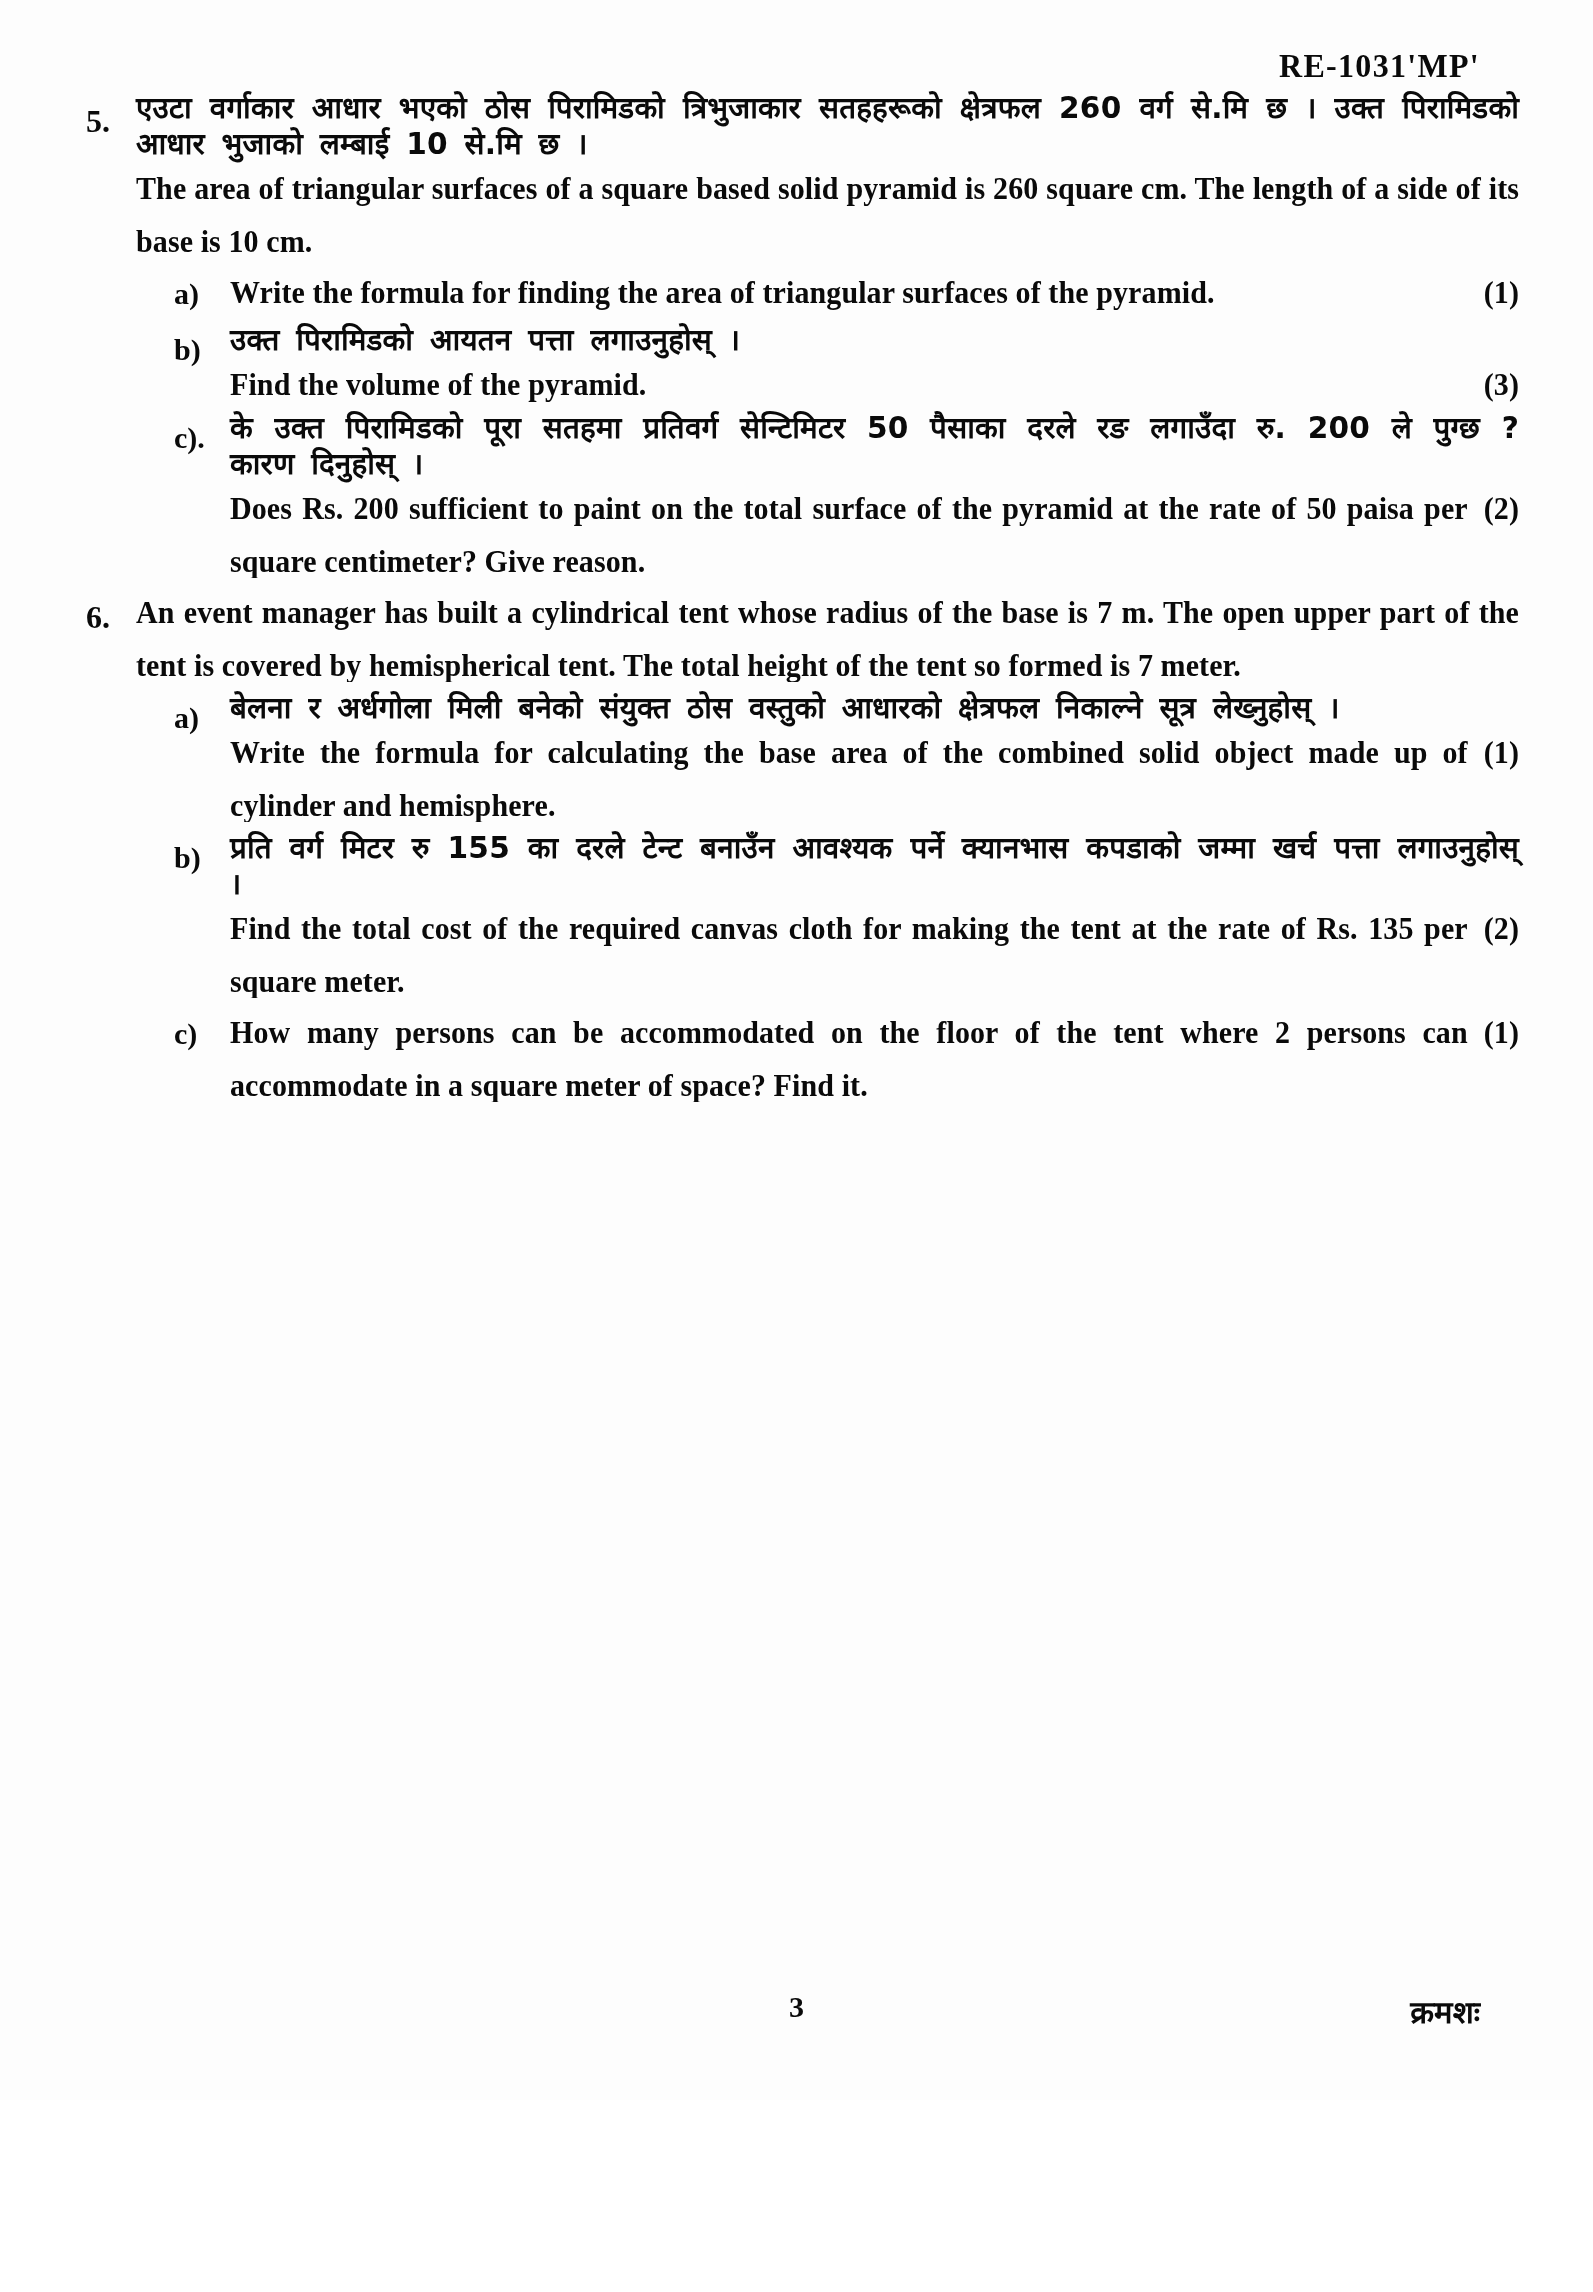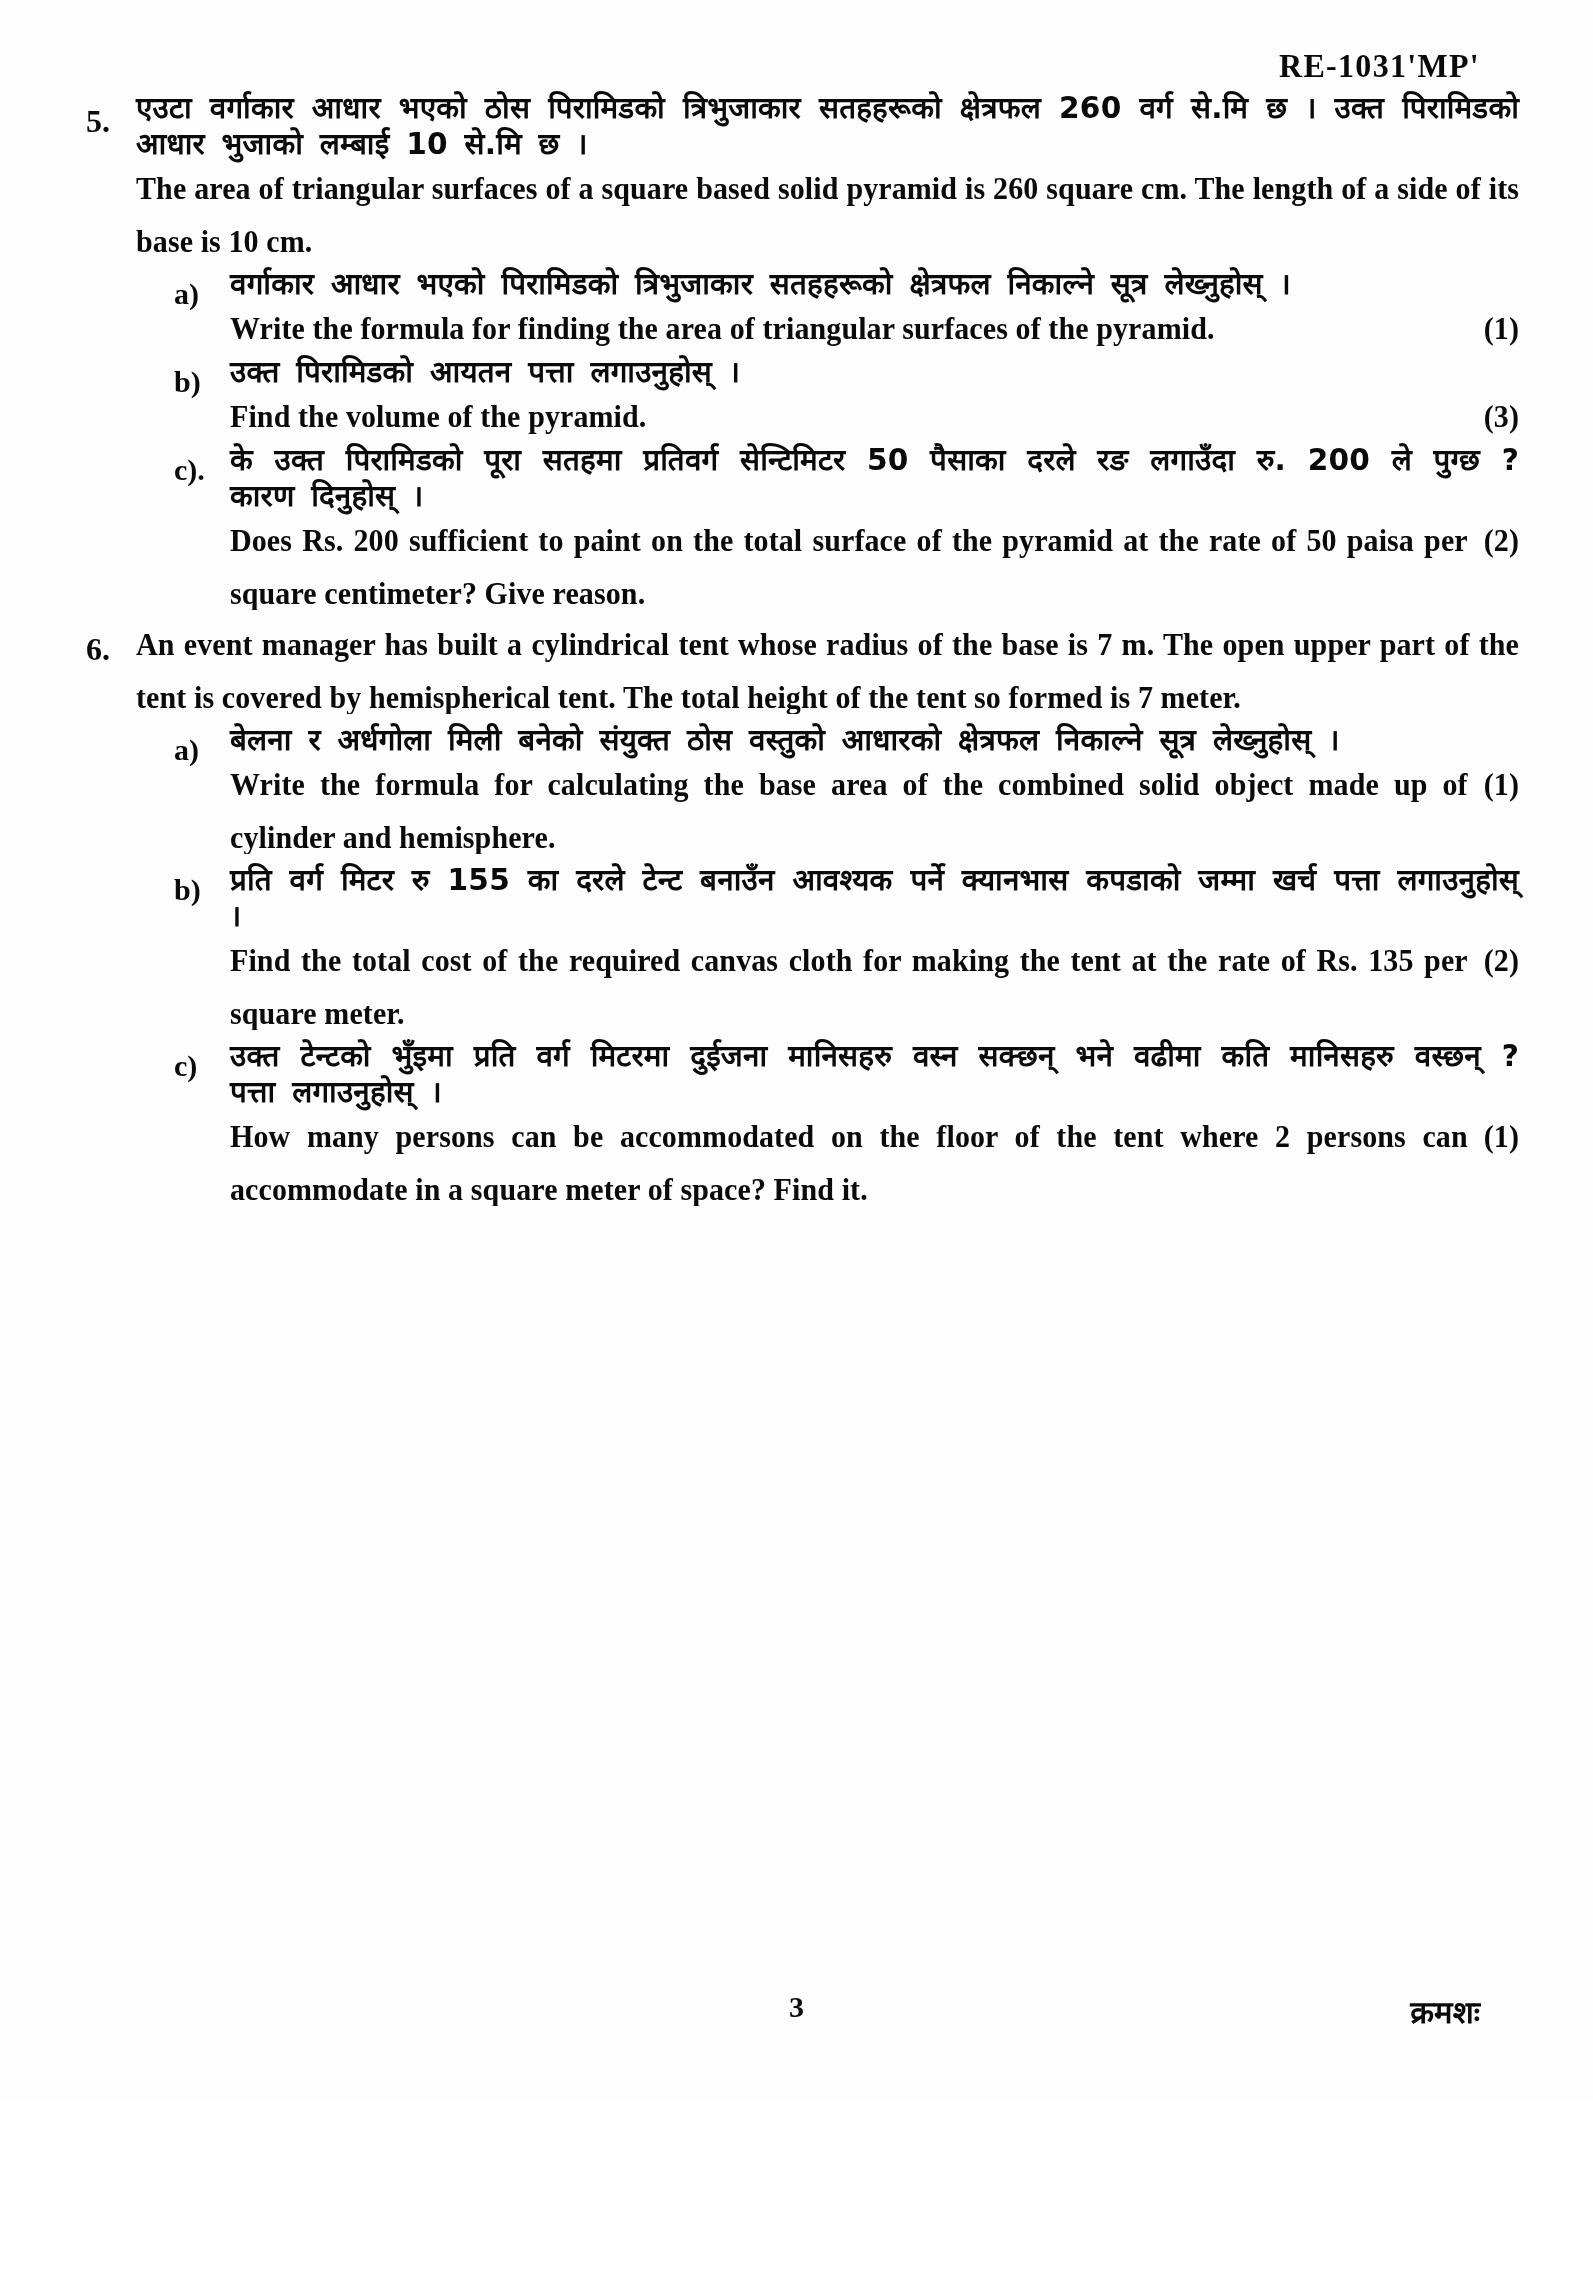--- a/index.html
+++ b/index.html
@@ -170,21 +170,20 @@
       <div class="qnum">5.</div>
       <div class="qbody">
         <div class="np stretch">एउटा वर्गाकार आधार भएको ठोस पिरामिडको त्रिभुजाकार सतहहरूको क्षेत्रफल 260 वर्ग से.मि छ । उक्त पिरामिडको आधार भुजाको लम्बाई 10 से.मि छ ।</div>
         <div class="en">The area of triangular surfaces of a square based solid pyramid is 260 square cm. The length of a side of its base is 10 cm.</div>
 
         <div class="sublist">
 
           <div class="subitem">
             <div class="sublabel">a)</div>
             <div class="subbody">
-              <div class="np stretch">वर्गाकार आधार भएको पिरामिडको त्रिभुजाकार सतहहरूको क्षेत्रफल निकाल्ने सूत्र लेख्नुहोस् ।</div>
               <div class="en withmarks">
                 <span class="txt">Write the formula for finding the area of triangular surfaces of the pyramid.</span>
                 <span class="marks">(1)</span>
               </div>
             </div>
           </div>
 
           <div class="subitem">
             <div class="sublabel">b)</div>
             <div class="subbody">
@@ -236,21 +235,20 @@
               <div class="en withmarks">
                 <span class="txt">Find the total cost of the required canvas cloth for making the tent at the rate of Rs. 135 per square meter.</span>
                 <span class="marks">(2)</span>
               </div>
             </div>
           </div>
 
           <div class="subitem">
             <div class="sublabel">c)</div>
             <div class="subbody">
-              <div class="np stretch">उक्त टेन्टको भुँइमा प्रति वर्ग मिटरमा दुईजना मानिसहरु वस्न सक्छन् भने वढीमा कति मानिसहरु वस्छन् ? पत्ता लगाउनुहोस् ।</div>
               <div class="en withmarks">
                 <span class="txt">How many persons can be accommodated on the floor of the tent where 2 persons can accommodate in a square meter of space? Find it.</span>
                 <span class="marks">(1)</span>
               </div>
             </div>
           </div>
 
         </div>
       </div>
     </div>

